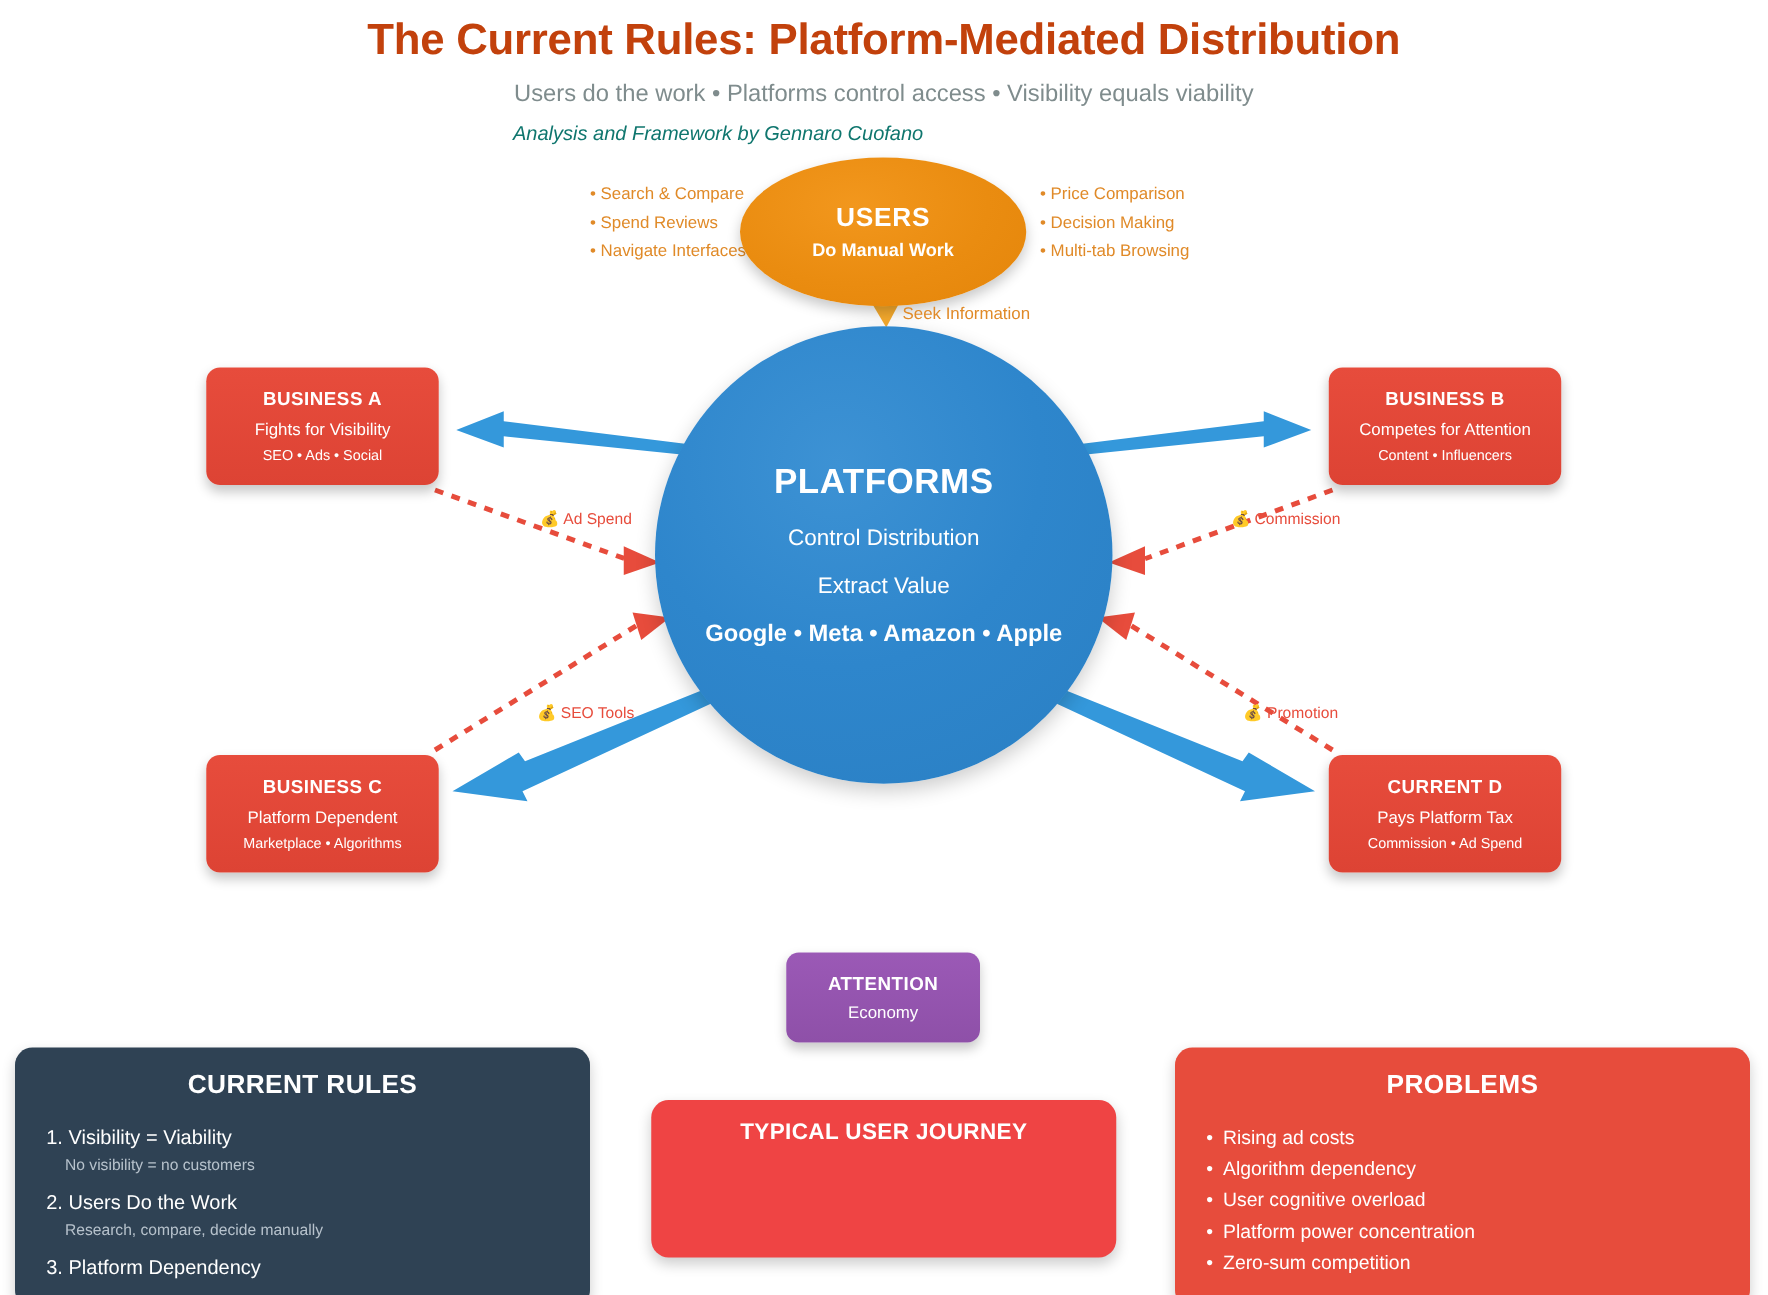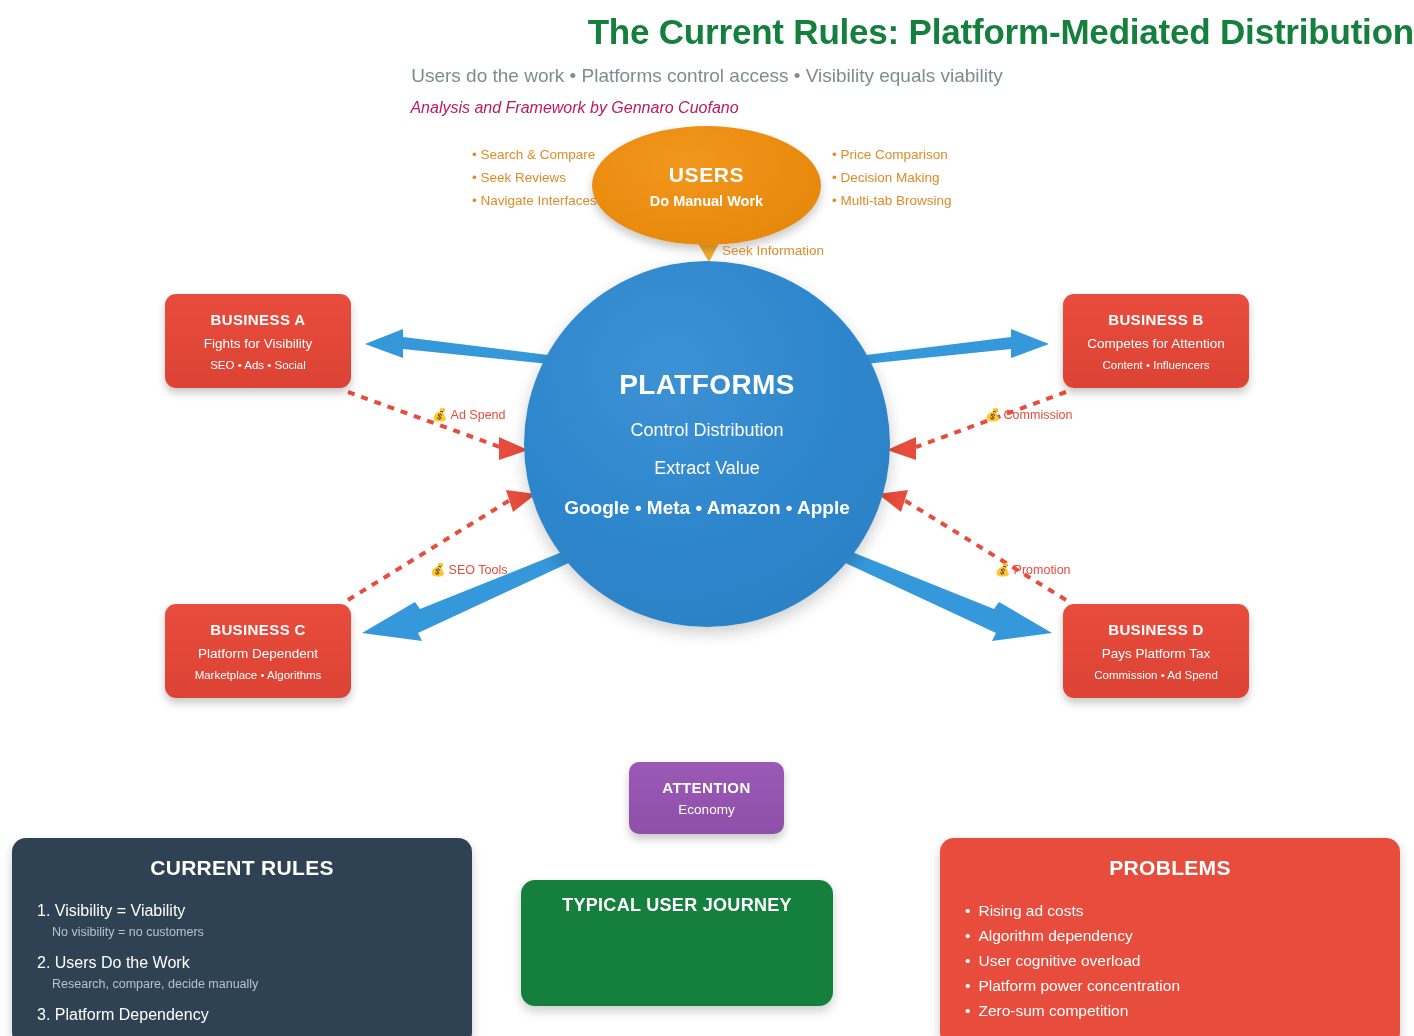--- a/index.html
+++ b/index.html
@@ -7,31 +7,31 @@
     width: 1414px; height: 1036px;
     background: #ffffff;
     font-family: "Liberation Sans", sans-serif;
     overflow: hidden;
   }
   #stage { position: relative; width: 1414px; height: 1036px; }
 
   
   #title {
     position: absolute; left: 0; top: 12px; width: 1414px;
-    text-align: right;
-    font-size: 35px; font-weight: bold; color: #15803d;
+    text-align: center;
+    font-size: 35px; font-weight: bold; color: #c2410c;
     letter-spacing: -0.2px;
   }
   #subtitle {
     position: absolute; left: 0; top: 65px; width: 1414px;
     text-align: center; font-size: 19px; color: #7f8c8d;
   }
   #byline {
     position: absolute; left: 0; top: 99px; width: 1149px;
-    text-align: center; font-size: 16px; color: #be185d; font-style: italic;
+    text-align: center; font-size: 16px; color: #0f766e; font-style: italic;
   }
 
   
   #links { position: absolute; left: 0; top: 0; width: 1414px; height: 1036px; }
 
   
   #users {
     position: absolute; left: 592px; top: 126px;
     width: 229px; height: 119px;
     border-radius: 50%;
@@ -104,21 +104,21 @@
     display: flex; flex-direction: column; justify-content: center; align-items: center;
     z-index: 6;
   }
   #attention .a1 { font-size: 15px; font-weight: bold; letter-spacing: 0.4px; }
   #attention .a2 { font-size: 13.5px; margin-top: 6px; }
 
   
   .panel { position: absolute; border-radius: 14px; box-shadow: 0 5px 11px rgba(0,0,0,0.20); color: #fff; }
   #rules-panel    { left: 12px;  top: 838px; width: 460px; height: 208px; background: #2f4254; }
   #problems-panel { left: 940px; top: 838px; width: 460px; height: 208px; background: #e74c3c; }
-  #journey-panel  { left: 521px; top: 880px; width: 312px; height: 126px; background: #15803d; }
+  #journey-panel  { left: 521px; top: 880px; width: 372px; height: 126px; background: #ef4444; }
 
   .panel-title { text-align: center; font-size: 21px; font-weight: bold; padding-top: 18px; letter-spacing: 0.3px; }
   #journey-panel .panel-title { font-size: 18px; padding-top: 15px; }
 
   .rule-main { font-size: 16px; font-weight: normal; margin: 0 0 0 25px; }
   .rule-sub  { font-size: 12.5px; color: #b7c2cc; margin: 5px 0 0 40px; }
   #rules-list { margin-top: 22px; }
   #rules-list .rule-item { margin-bottom: 15px; }
 
   #problems-list { margin-top: 22px; padding-left: 25px; }
@@ -161,21 +161,21 @@
     <path d="M 1066,600 L 904,500" stroke="#e74c3c" stroke-width="4" fill="none" stroke-dasharray="7,7"></path>
     <polygon points="908,490 878,494 901,512" fill="#e74c3c"></polygon>
   </svg>
 
   <div id="users">
     <div class="t1">USERS</div>
     <div class="t2">Do Manual Work</div>
   </div>
   <div class="user-list" id="users-left">
     <div>• Search &amp; Compare</div>
-    <div>• Seek Reviews</div>
+    <div>• Spend Reviews</div>
     <div>• Navigate Interfaces</div>
   </div>
   <div class="user-list" id="users-right">
     <div>• Price Comparison</div>
     <div>• Decision Making</div>
     <div>• Multi-tab Browsing</div>
   </div>
   <div id="lbl-seek">Seek Information</div>
 
   <div id="platforms">
@@ -194,21 +194,21 @@
     <div class="b1">BUSINESS C</div>
     <div class="b2">Platform Dependent</div>
     <div class="b3">Marketplace • Algorithms</div>
   </div>
   <div class="biz" id="biz-b">
     <div class="b1">BUSINESS B</div>
     <div class="b2">Competes for Attention</div>
     <div class="b3">Content • Influencers</div>
   </div>
   <div class="biz" id="biz-d">
-    <div class="b1">BUSINESS D</div>
+    <div class="b1">CURRENT D</div>
     <div class="b2">Pays Platform Tax</div>
     <div class="b3">Commission • Ad Spend</div>
   </div>
 
   <div class="money" id="money-ad">
     <span class="bag">💰</span><span>Ad Spend</span>
   </div>
   <div class="money" id="money-comm">
     <span class="bag">💰</span><span>Commission</span>
   </div>

